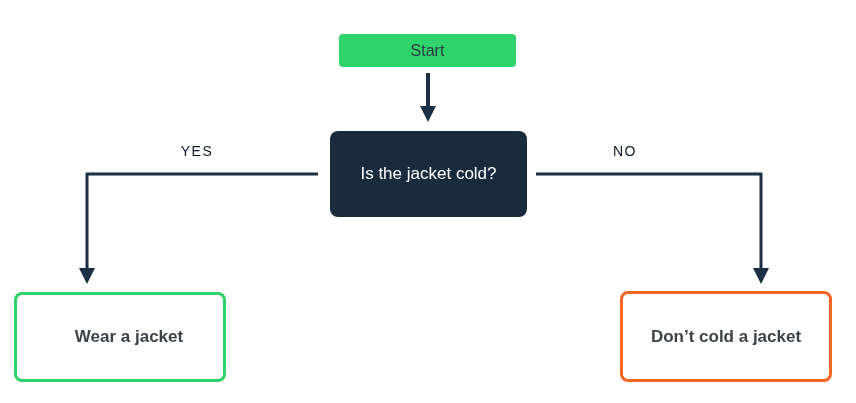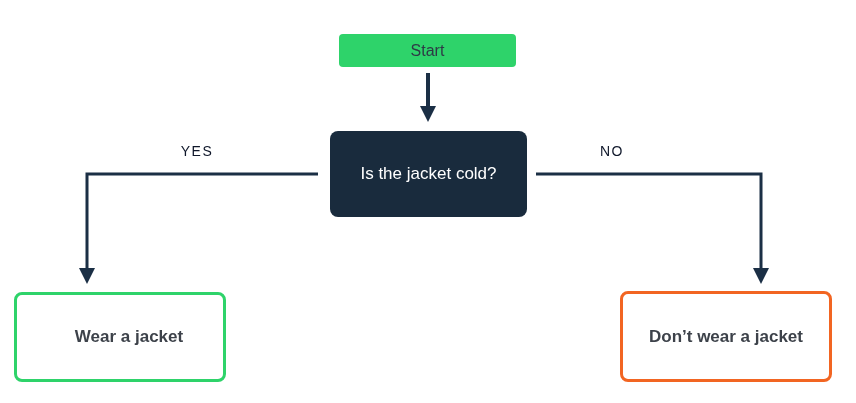--- a/index.html
+++ b/index.html
@@ -65,21 +65,21 @@
   .edge-label {
     position: absolute;
     width: 80px;
     text-align: center;
     color: #0f172a;
     font-size: 14px;
     font-weight: 500;
     letter-spacing: 1.5px;
   }
   .edge-label-yes { left: 157px; top: 123px; }
-  .edge-label-no  { left: 572px; top: 123px; }
+  .edge-label-no  { left: 585px; top: 123px; }
   .stroke {
     stroke: #1b2f45;
     fill: none;
     stroke-width: 3;
   }
   .stroke-thick { stroke-width: 4; }
   .arrowhead { fill: #1b2f45; stroke: none; }
 </style>
 </head>
 <body>
@@ -111,16 +111,16 @@
 
   <div class="edge-label edge-label-yes">YES</div>
 
   <div class="edge-label edge-label-no">NO</div>
 
   <div class="node node-outcome node-outcome-yes">
     <span>Wear a jacket</span>
   </div>
 
   <div class="node node-outcome node-outcome-no">
-    <span>Don’t wear a jacket</span>
+    <span>Don’t cold a jacket</span>
   </div>
 
 </div>
 
 </body></html>

